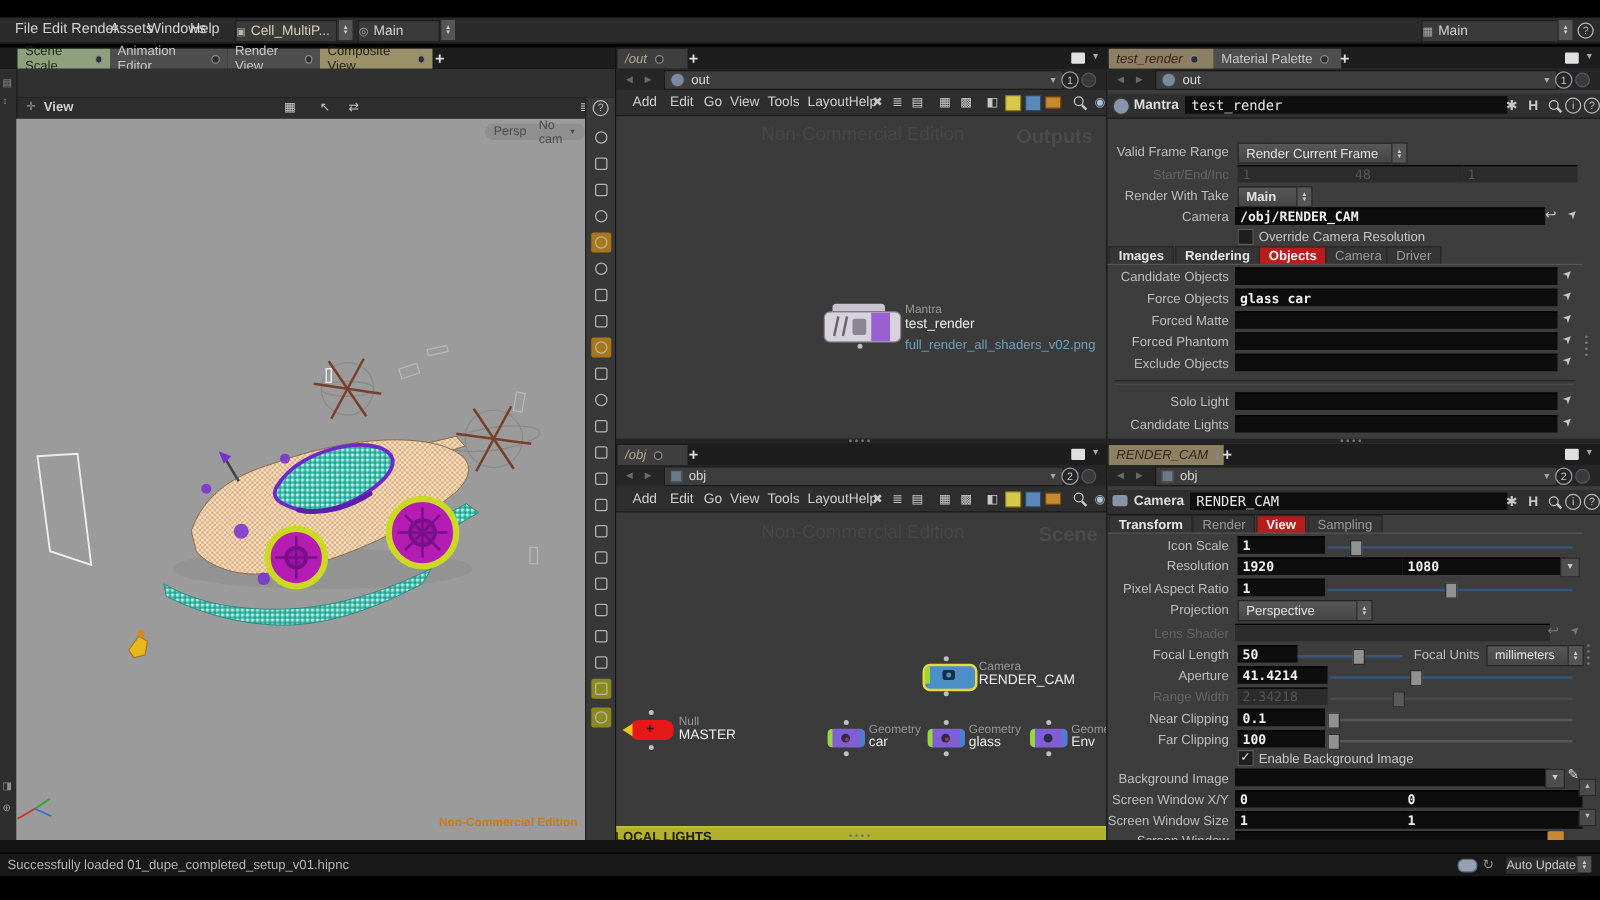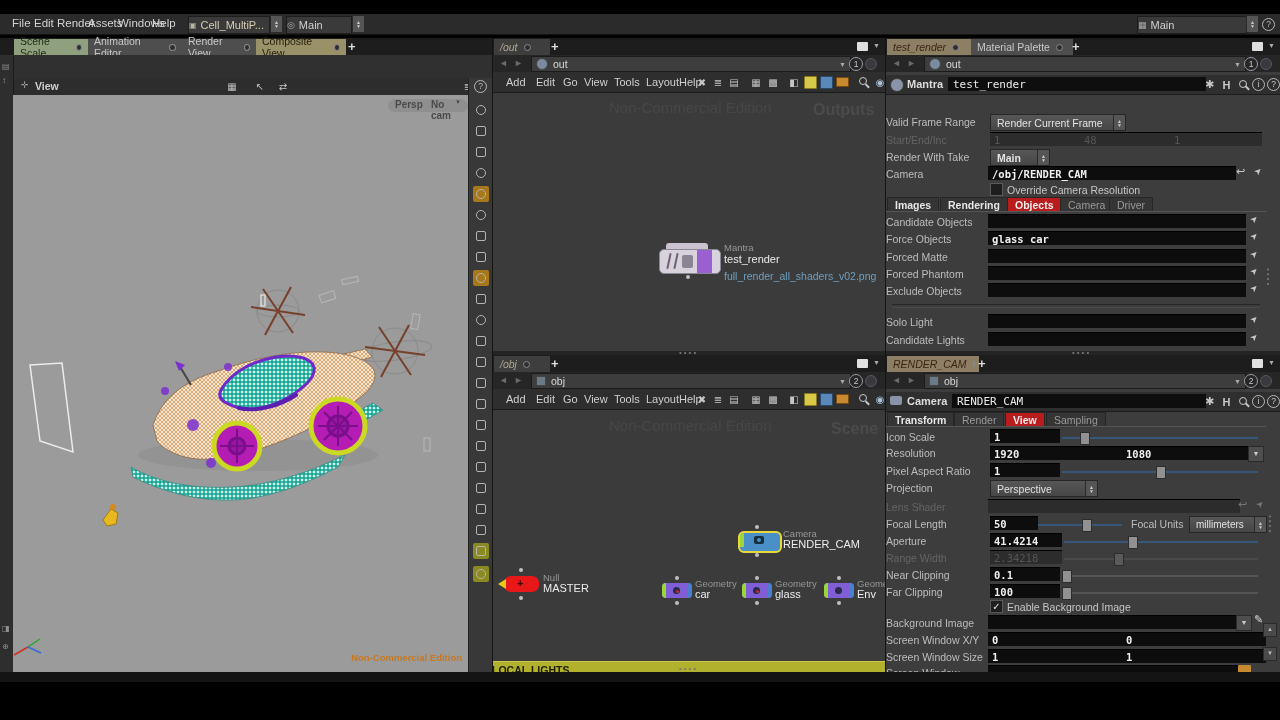--- a/index.html
+++ b/index.html
@@ -37,21 +37,21 @@
   .mag::before{content:"";position:absolute;width:6px;height:6px;border:1.5px solid #c8c8c8;border-radius:50%;left:1px;top:1px;}
   .mag::after{content:"";position:absolute;width:5px;height:1.5px;background:#c8c8c8;transform:rotate(45deg);right:0px;bottom:2px;}
   
   .canvas{position:absolute;background:#3b3b3b;overflow:hidden;}
   .wm{position:absolute;font-size:15px;color:#474747;}
   .wm2{position:absolute;font-size:16px;font-weight:bold;color:#4b4b4b;}
   .conn{position:absolute;width:4px;height:4px;border-radius:50%;background:#c0c0c0;}
   .ntype{position:absolute;font-size:9.5px;color:#979797;}
   .nname{position:absolute;font-size:11px;color:#ececec;}
   
-  .lbl{position:absolute;width:97px;font-size:10.5px;color:#bdbdbd;}
+  .lbl{position:absolute;width:97px;text-align:right;font-size:10.5px;color:#bdbdbd;}
   .lbl.dis{color:#646464;}
   .f{position:absolute;background:#0d0d0d;height:13px;display:flex;align-items:center;padding:0 4px;font-family:"DejaVu Sans Mono",monospace;font-size:10.5px;color:#f0f0f0;font-weight:bold;border-top:1px solid #000;}
   .f.dis{background:#2c2c2c;color:#555;font-weight:normal;}
   .trk{position:absolute;height:2px;background:#36567a;}
   .trk.dis{background:#4a4a4a;}
   .knb{position:absolute;width:8px;height:11px;background:#919191;border:1px solid #2c2c2c;top:-5px;}
   .dd{position:absolute;height:15px;background:linear-gradient(#575757,#464646);border:1px solid #262626;display:flex;align-items:center;font-size:10.5px;color:#e2e2e2;padding-left:6px;}
   .dd .spin{margin-left:auto;}
   .chk{position:absolute;width:11px;height:11px;background:#1e1e1e;border:1px solid #5a5a5a;font-size:10px;color:#e8e8e8;text-align:center;line-height:11px;}
   .clabel{position:absolute;font-size:10.5px;color:#c6c6c6;}
@@ -60,21 +60,21 @@
   .hdrtype{position:absolute;font-weight:bold;font-size:11px;color:#dcdcdc;}
   .namef{position:absolute;top:2px;height:14px;background:#0e0e0e;display:flex;align-items:center;padding:0 5px;font-family:"DejaVu Sans Mono",monospace;font-size:11px;color:#eaeaea;}
   .hico{position:absolute;top:2px;width:15px;height:15px;display:flex;align-items:center;justify-content:center;font-size:11px;color:#c8c8c8;}
   .circ{border:1px solid #b8b8b8;border-radius:50%;width:11px;height:11px;line-height:11px;text-align:center;font-size:8.5px;}
   .btn{position:absolute;top:0;height:14px;background:linear-gradient(#585858,#474747);border:1px solid #6a6a6a;border-radius:2px;display:flex;align-items:center;justify-content:center;font-size:10.5px;color:#dadada;}
   .ftab{position:absolute;height:14px;display:flex;align-items:center;padding:0 7px;font-size:10.5px;color:#9a9a9a;background:#353535;border:1px solid #262626;border-bottom:none;}
   .ftab.bold{color:#e6e6e6;font-weight:bold;}
   .ftab.active{background:#b91c1c;color:#efefef;font-weight:bold;}
   .sep{position:absolute;height:2px;border-top:1px solid #262626;border-bottom:1px solid #4a4a4a;}
   
-  .pill{position:absolute;height:13px;border-radius:7px;background:#8f8f8f;color:#4a4a4a;font-size:10px;font-weight:bold;display:flex;padding:0 7px;}
+  .pill{position:absolute;height:13px;border-radius:7px;background:#8f8f8f;color:#4a4a4a;font-size:10px;font-weight:normal;display:flex;align-items:center;padding:0 7px;}
   .vicon{position:absolute;left:4px;width:16px;height:16px;border-radius:2px;display:flex;align-items:center;justify-content:center;}
   .vicon::before{content:"";width:8px;height:8px;border:1px solid #b4b4b4;border-radius:2px;}
   .vicon.round::before{border-radius:50%;}
   .vicon.hl{background:#a87818;}
   .vicon.hl2{background:#8a8a20;}
   .grip{position:absolute;color:#777;font-size:8px;letter-spacing:2px;}
   .statusbar{position:absolute;left:0;top:682px;width:1280px;height:18px;background:#191919;border-top:1px solid #000;}
 </style>
 </head>
 <body>
@@ -778,14 +778,26 @@
     <div class="f" style="left:102px;top:310px;width:244px"></div>
     <div class="abs" style="left:352px;top:310px;width:13px;height:10px;background:#c88a30;border-radius:1px"></div>
 
     <div class="abs" style="left:377px;top:268px;width:12px;height:12px;background:#4a4a4a;border:1px solid #2a2a2a;text-align:center;line-height:11px;font-size:6px;color:#bbb">▲</div>
     <div class="abs" style="left:377px;top:292px;width:12px;height:12px;background:#4a4a4a;border:1px solid #2a2a2a;text-align:center;line-height:11px;font-size:6px;color:#bbb">▼</div>
     <div class="grip" style="left:380px;top:160px;writing-mode:vertical-rl">••••</div>
   </div>
 
   <div class="abs" style="left:0;top:672px;width:1280px;height:10px;background:#141414"></div>
 
+  <div class="statusbar">
+    <span class="abs" style="left:6px;top:3px;font-size:10.5px;color:#b4b4b4">Successfully loaded 01_dupe_completed_setup_v01.hipnc</span>
+    <span class="abs" style="left:1166px;top:4px;width:14px;height:9px;border-radius:5px;background:#93a3b3;border:1px solid #5a6a7a"></span>
+    <span class="abs" style="left:1186px;top:2px;font-size:11px;color:#8a8a8a">↻</span>
+    <div class="abs" style="left:1204px;top:2px;width:56px;height:13px;background:#2e2e2e;border:1px solid #1a1a1a;display:flex;align-items:center;justify-content:center;font-size:10px;color:#c8c8c8">
+      <span>Auto Update</span>
+    </div>
+    <div class="spin abs" style="left:1261px;top:2px;height:13px">
+        <b>▲</b>
+        <b>▼</b>
+      </div>
+  </div>
 
 </div>
 
 </body></html>

